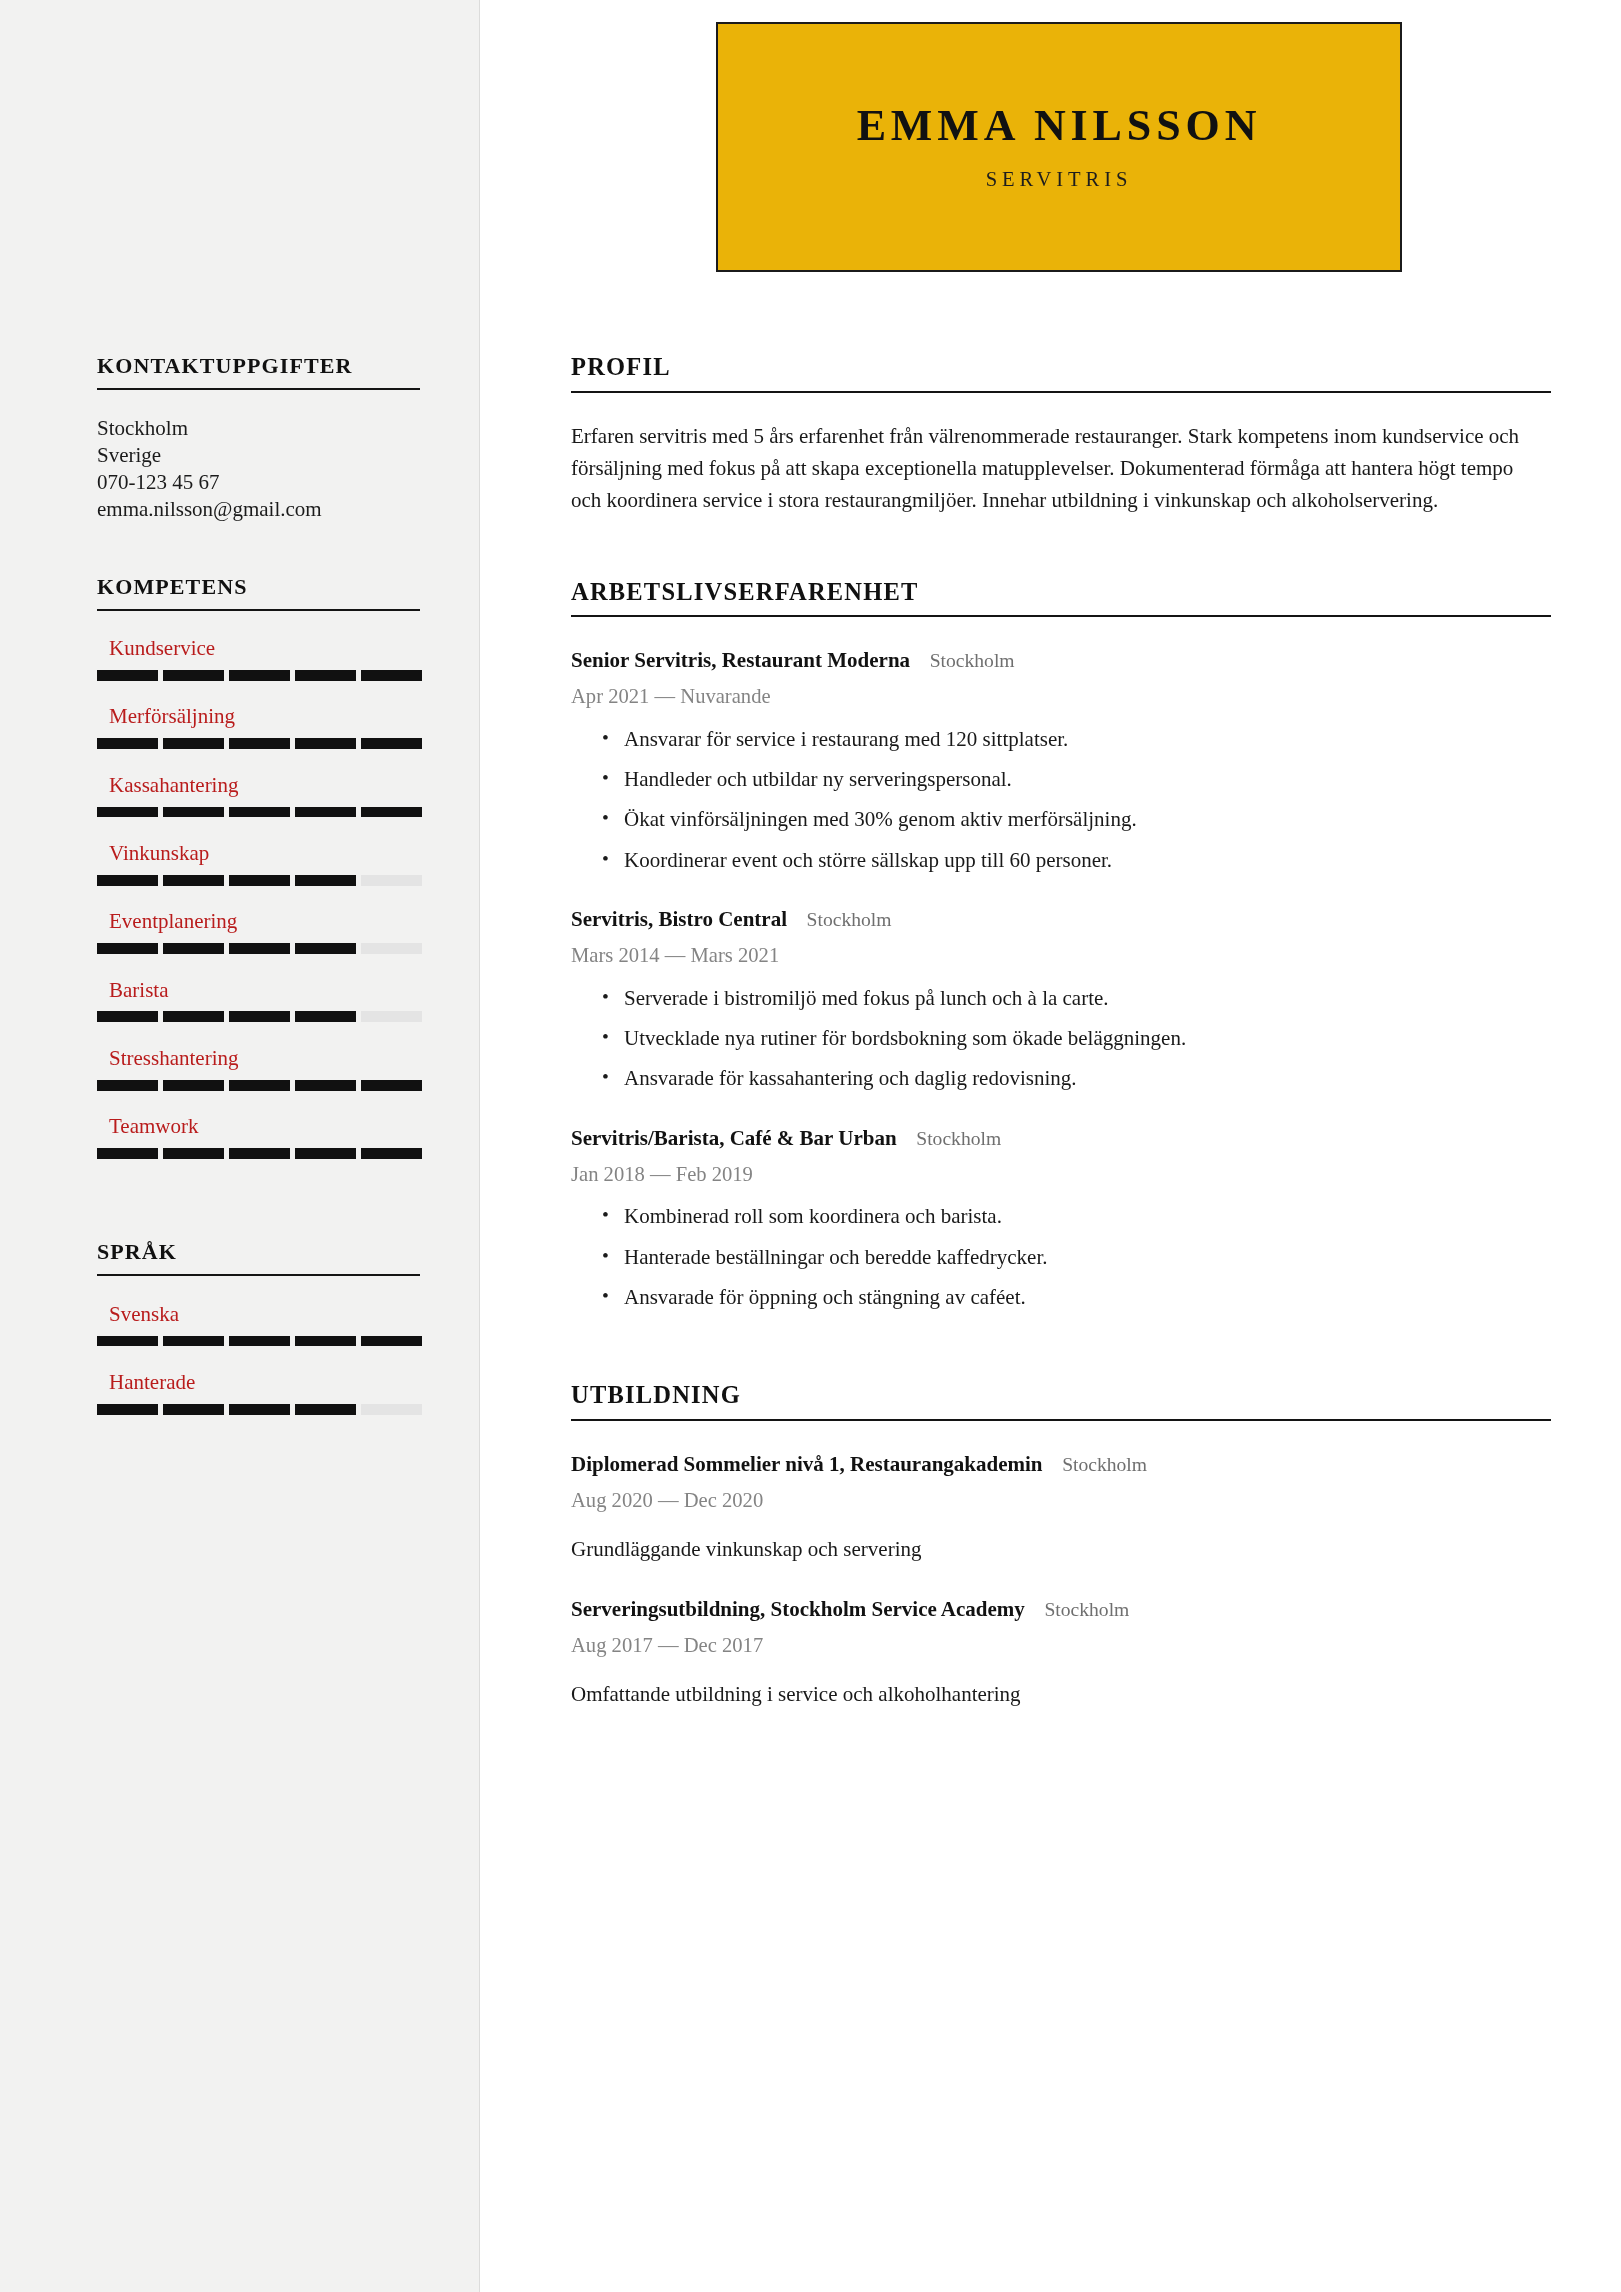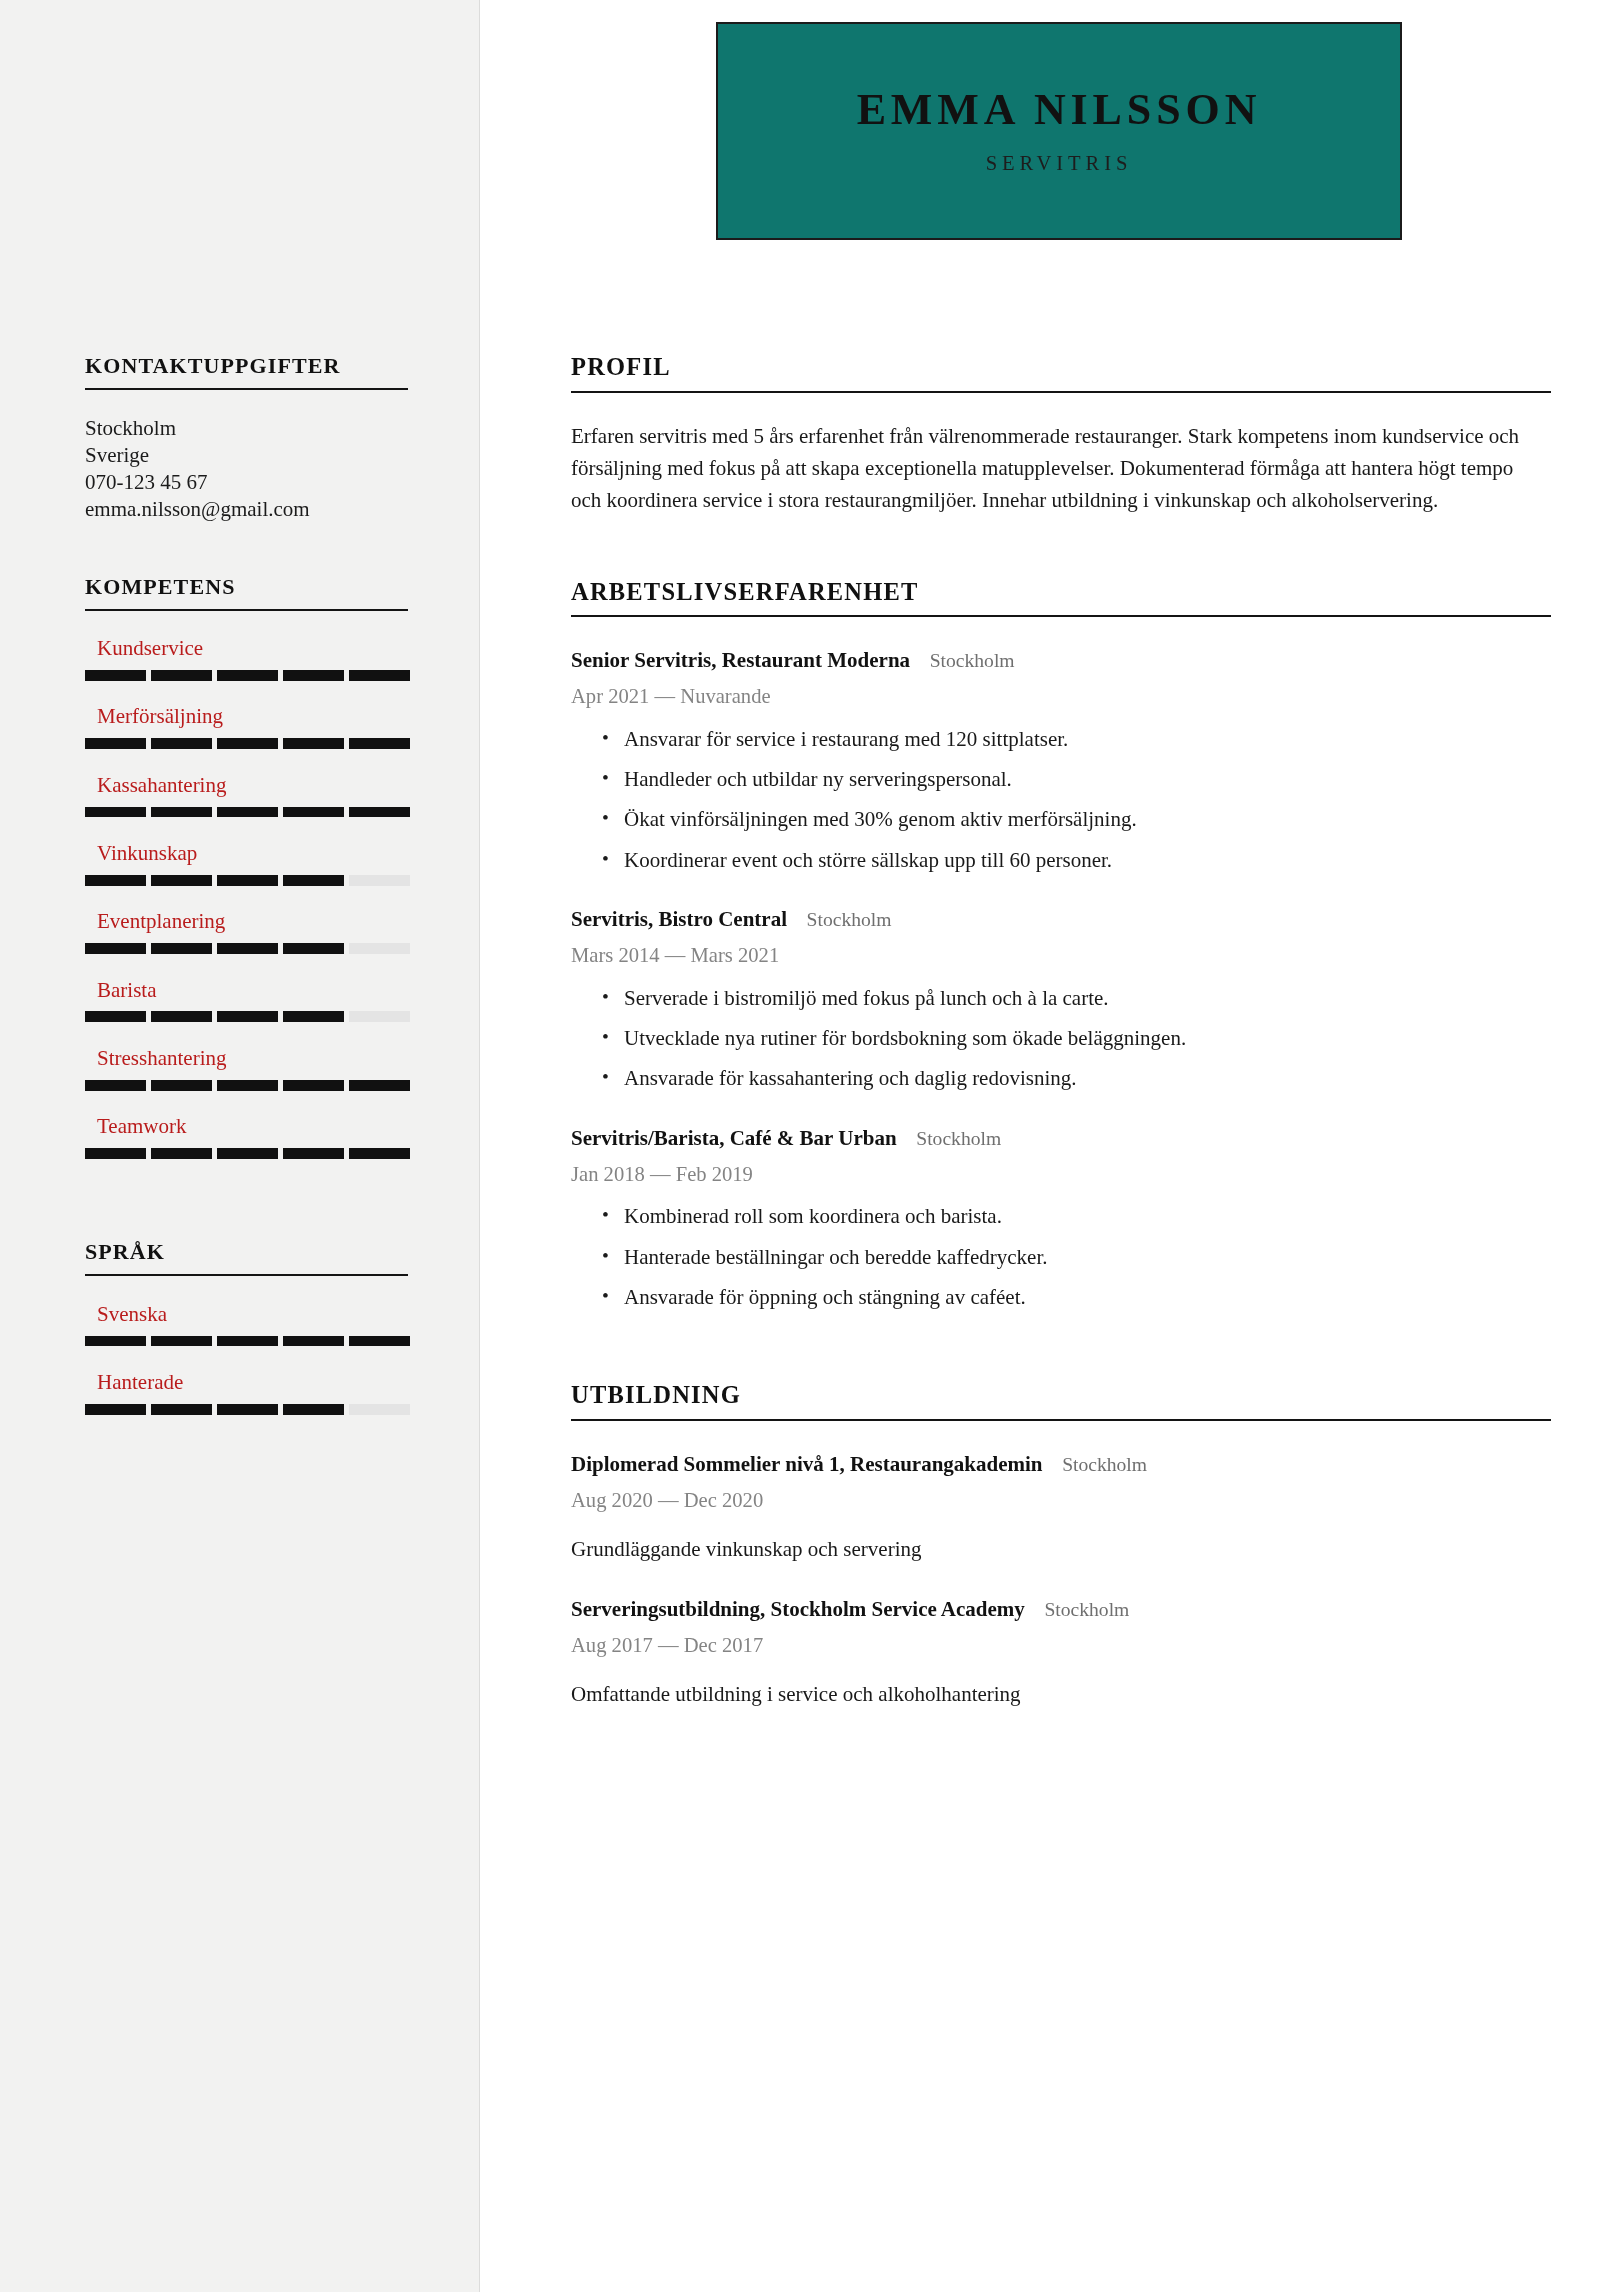--- a/index.html
+++ b/index.html
@@ -34,23 +34,23 @@
     background: #f2f2f1;
     border-right: 1px solid #dcdcdb;
   }
 
   
   .header-box {
     position: absolute;
     left: 716px;
     top: 21.6px;
     width: 686px;
-    height: 218px;
+    height: 250px;
     border: 2px solid #1b1b1b;
-    background: #0f766e;
+    background: #eab308;
     display: flex;
     flex-direction: column;
     align-items: center;
     justify-content: center;
   }
   .full-name {
     font-size: 44px;
     font-weight: bold;
     letter-spacing: 4.9px;
     line-height: 1.1;
@@ -61,21 +61,21 @@
     margin-top: 17.6px;
     font-size: 20.6px;
     letter-spacing: 4.9px;
     color: #1d1d1d;
     white-space: nowrap;
   }
 
   
   .sidebar {
     position: absolute;
-    left: 85px;
+    left: 97px;
     top: 353px;
     width: 323px;
   }
 
   .side-heading {
     font-size: 22px;
     font-weight: bold;
     letter-spacing: 1.1px;
     color: #111111;
     white-space: nowrap;

